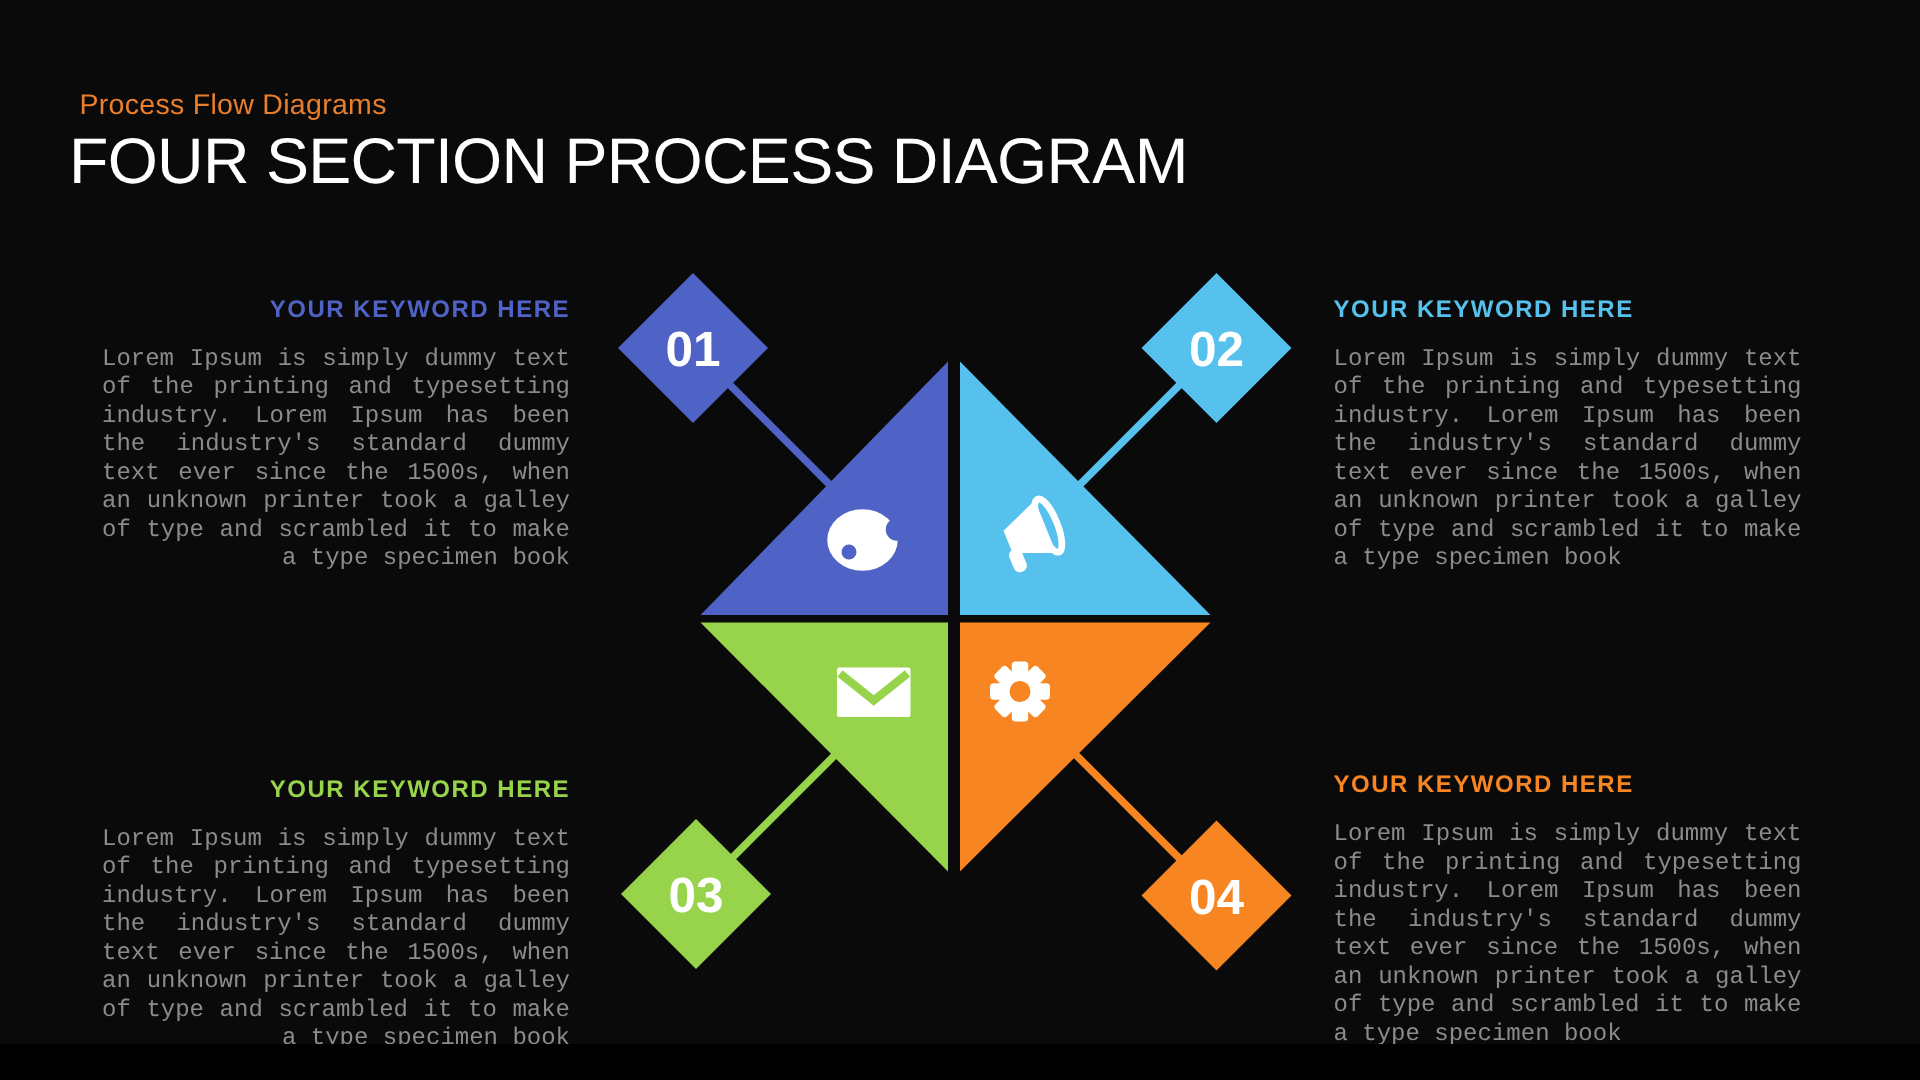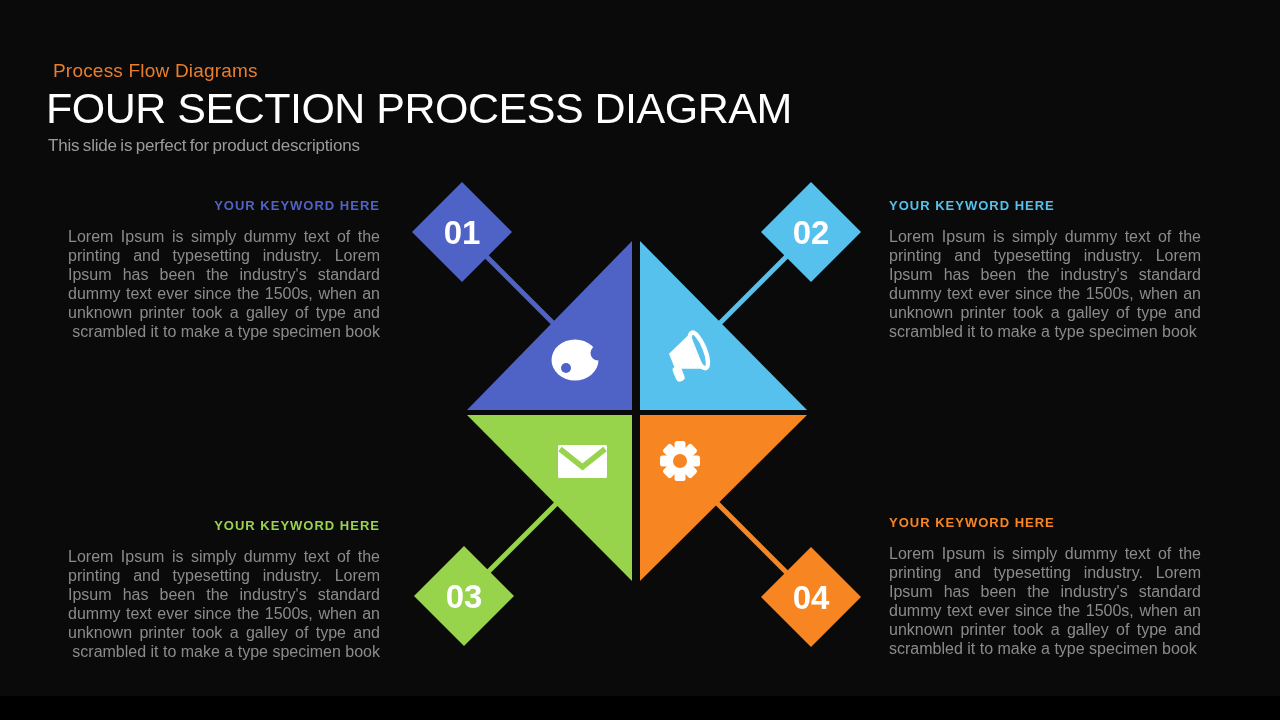--- a/index.html
+++ b/index.html
@@ -16,26 +16,27 @@
     position:absolute; left:46px; top:84px;
     font-size:43px; font-weight:400; color:#ffffff; letter-spacing:-0.5px;
     white-space:nowrap;
   }
   .subtitle {
     position:absolute; left:48px; top:136px;
     font-size:17px; color:#9b9b9b; letter-spacing:-0.2px; word-spacing:-1px;
   }
   .text-block { position:absolute; width:312px; }
   .text-block .heading {
-    font-size:13px; font-weight:700; letter-spacing:1px;
+    font-size:16px; font-weight:700; letter-spacing:1px;
     margin:0 0 14px 0; white-space:nowrap;
   }
   .text-block .body {
     font-size:16px; line-height:19px; color:#8b8b8b;
     text-align:justify;
+    font-family:Liberation Mono, monospace;
   }
   .tl { left:68px;  top:198px; }
   .tr { left:889px; top:198px; }
   .bl { left:68px;  top:518px; }
   .br { left:889px; top:515px; }
   .align-right .heading { text-align:right; }
   .align-right .body { text-align-last:right; }
   .align-left  .heading { text-align:left; }
   .align-left  .body { text-align-last:left; }
   .diagram {
@@ -48,21 +49,20 @@
 </style>
 </head>
 <body>
 
 <div class="slide">
 
   <div class="eyebrow" style="color: rgb(233, 126, 45);">Process Flow Diagrams</div>
 
   <h1 class="title" style="margin:0">FOUR SECTION PROCESS DIAGRAM</h1>
 
-  <div class="subtitle">This slide is perfect for product descriptions</div>
 
   <div class="text-block tl align-right">
     <div class="heading" style="color: rgb(79, 99, 198);">YOUR KEYWORD HERE</div>
     <div class="body">Lorem Ipsum is simply dummy text of the printing and typesetting industry.  Lorem Ipsum has been the industry's standard dummy text ever since the 1500s, when an unknown printer took a galley of type and scrambled it to make a type specimen book</div>
   </div>
 
   <div class="text-block tr align-left">
     <div class="heading" style="color: rgb(85, 193, 236);">YOUR KEYWORD HERE</div>
     <div class="body">Lorem Ipsum is simply dummy text of the printing and typesetting industry.  Lorem Ipsum has been the industry's standard dummy text ever since the 1500s, when an unknown printer took a galley of type and scrambled it to make a type specimen book</div>
   </div>

